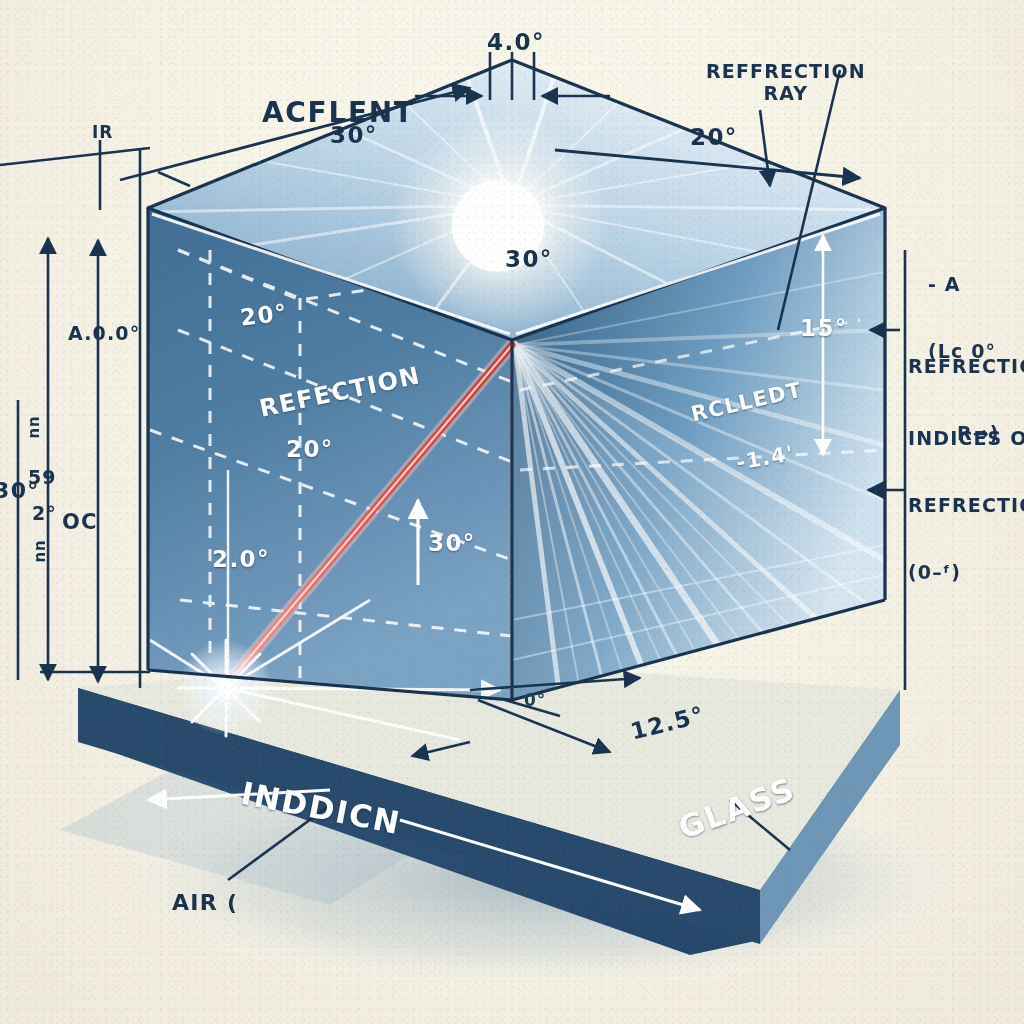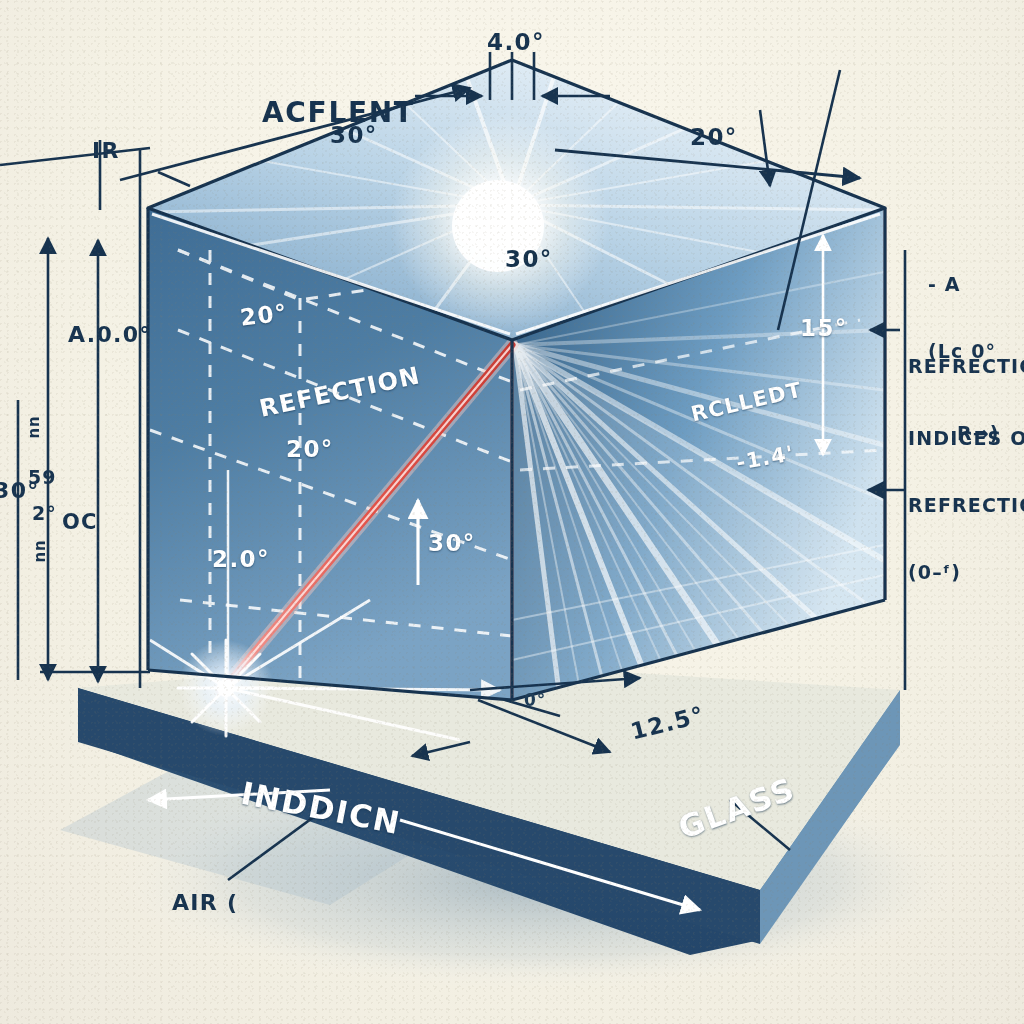--- a/index.html
+++ b/index.html
@@ -286,25 +286,26 @@
       <path d="M418,585 L418,500" marker-end="url(#arrW)"></path>
     </g>
   </svg>
 
   <div class="lbl dim ctr" style="left:516px;top:42px;">4.0°</div>
 
   <div class="lbl dim" style="left:262px;top:82px;font-size:28px;margin-top:14px;">ACFLENT</div>
 
   <div class="lbl dim" style="left:330px;top:122px;">30°</div>
 
+  <div class="lbl ann" style="left:706px;top:60px;text-align:center;"><span>REFFRECTION</span><br><span>RAY</span></div>
 
   <div class="lbl dim" style="left:690px;top:124px;">20°</div>
 
-  <div class="lbl tiny" style="left:92px;top:138px;font-size:22px;">IR</div>
-  <div class="lbl" style="left:68px;top:322px;font-size:22px;">A.0.0°</div>
+  <div class="lbl tiny" style="left:92px;top:122px;font-size:17px;">IR</div>
+  <div class="lbl" style="left:68px;top:322px;font-size:19px;">A.0.0°</div>
   <div class="lbl" style="left:22px;top:418px;font-size:15px;transform:rotate(-90deg);">nn</div>
   <div class="lbl" style="left:-6px;top:478px;font-size:22px;">30°</div>
   <div class="lbl" style="left:28px;top:466px;font-size:19px;">59</div>
   <div class="lbl" style="left:32px;top:502px;font-size:19px;">2°</div>
   <div class="lbl" style="left:28px;top:542px;font-size:15px;transform:rotate(-90deg);">nn</div>
   <div class="lbl" style="left:62px;top:478px;font-size:21px;margin-top:32px;">OC</div>
 
   <div class="lbl dim" style="left:505px;top:246px;color:#16324c;">30°</div>
 
   <div class="lbl w dim" style="left:240px;top:302px;transform:rotate(-7deg);">20°</div>

